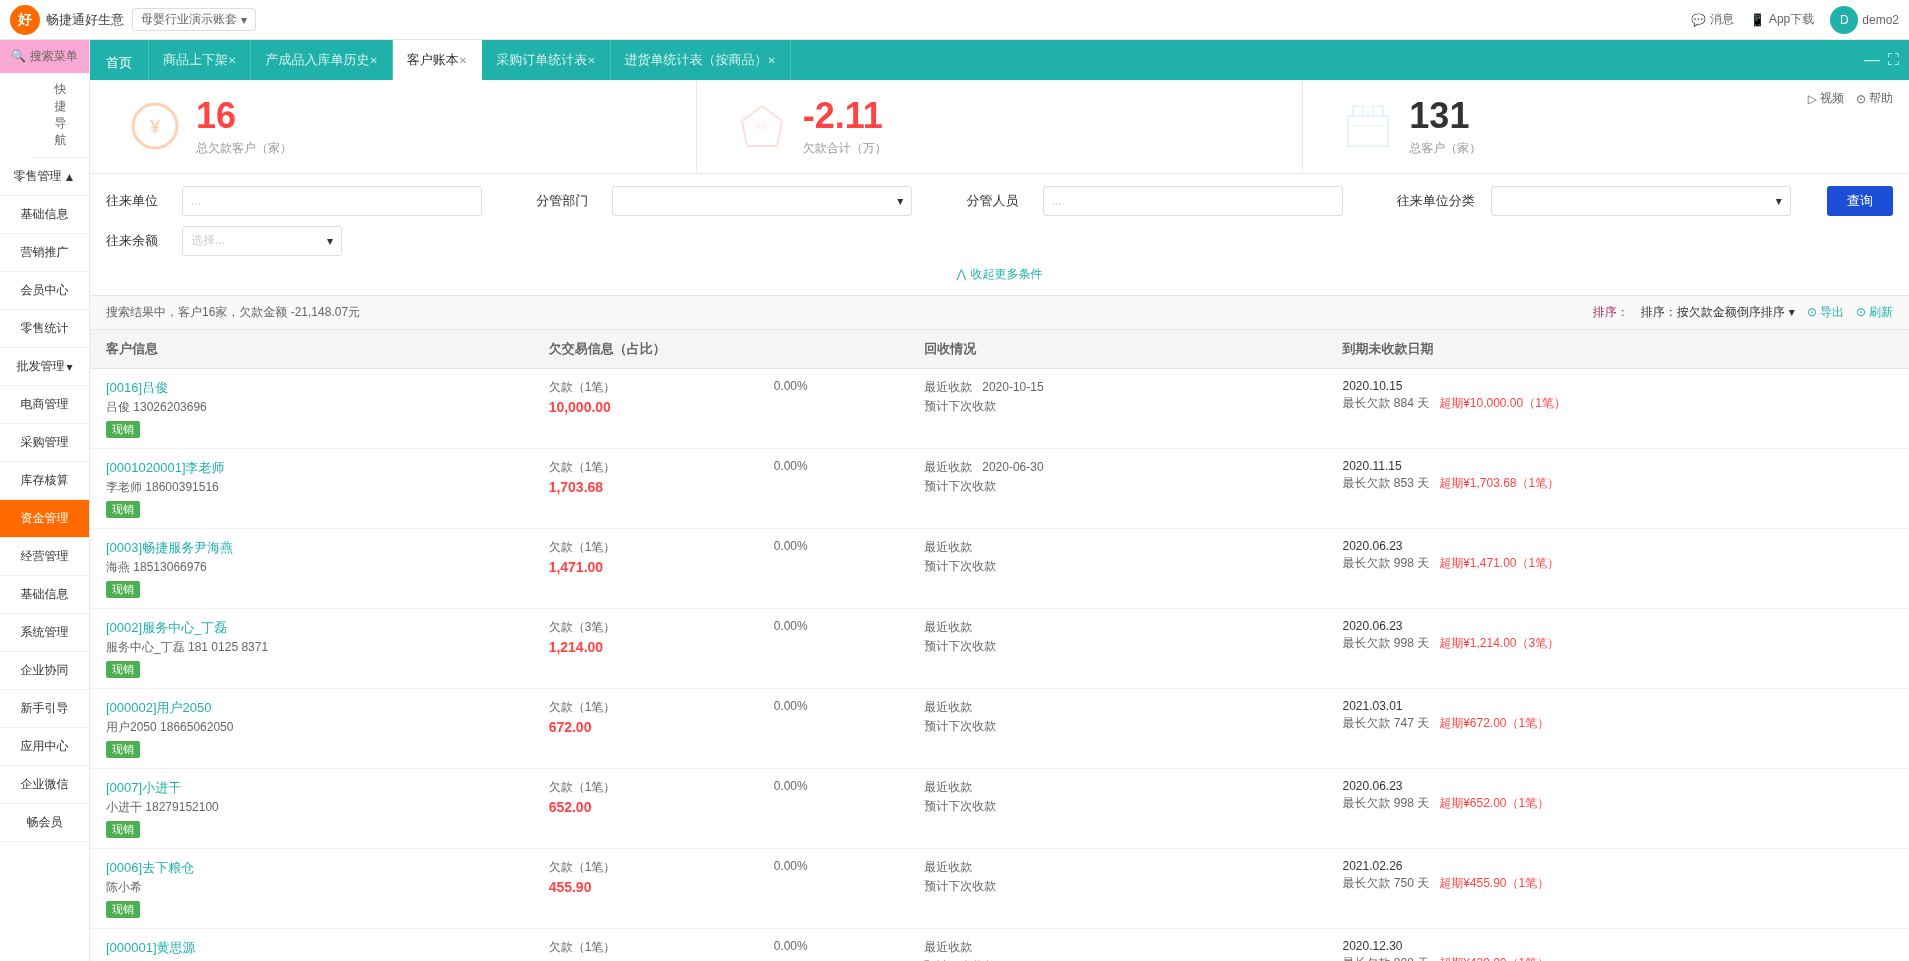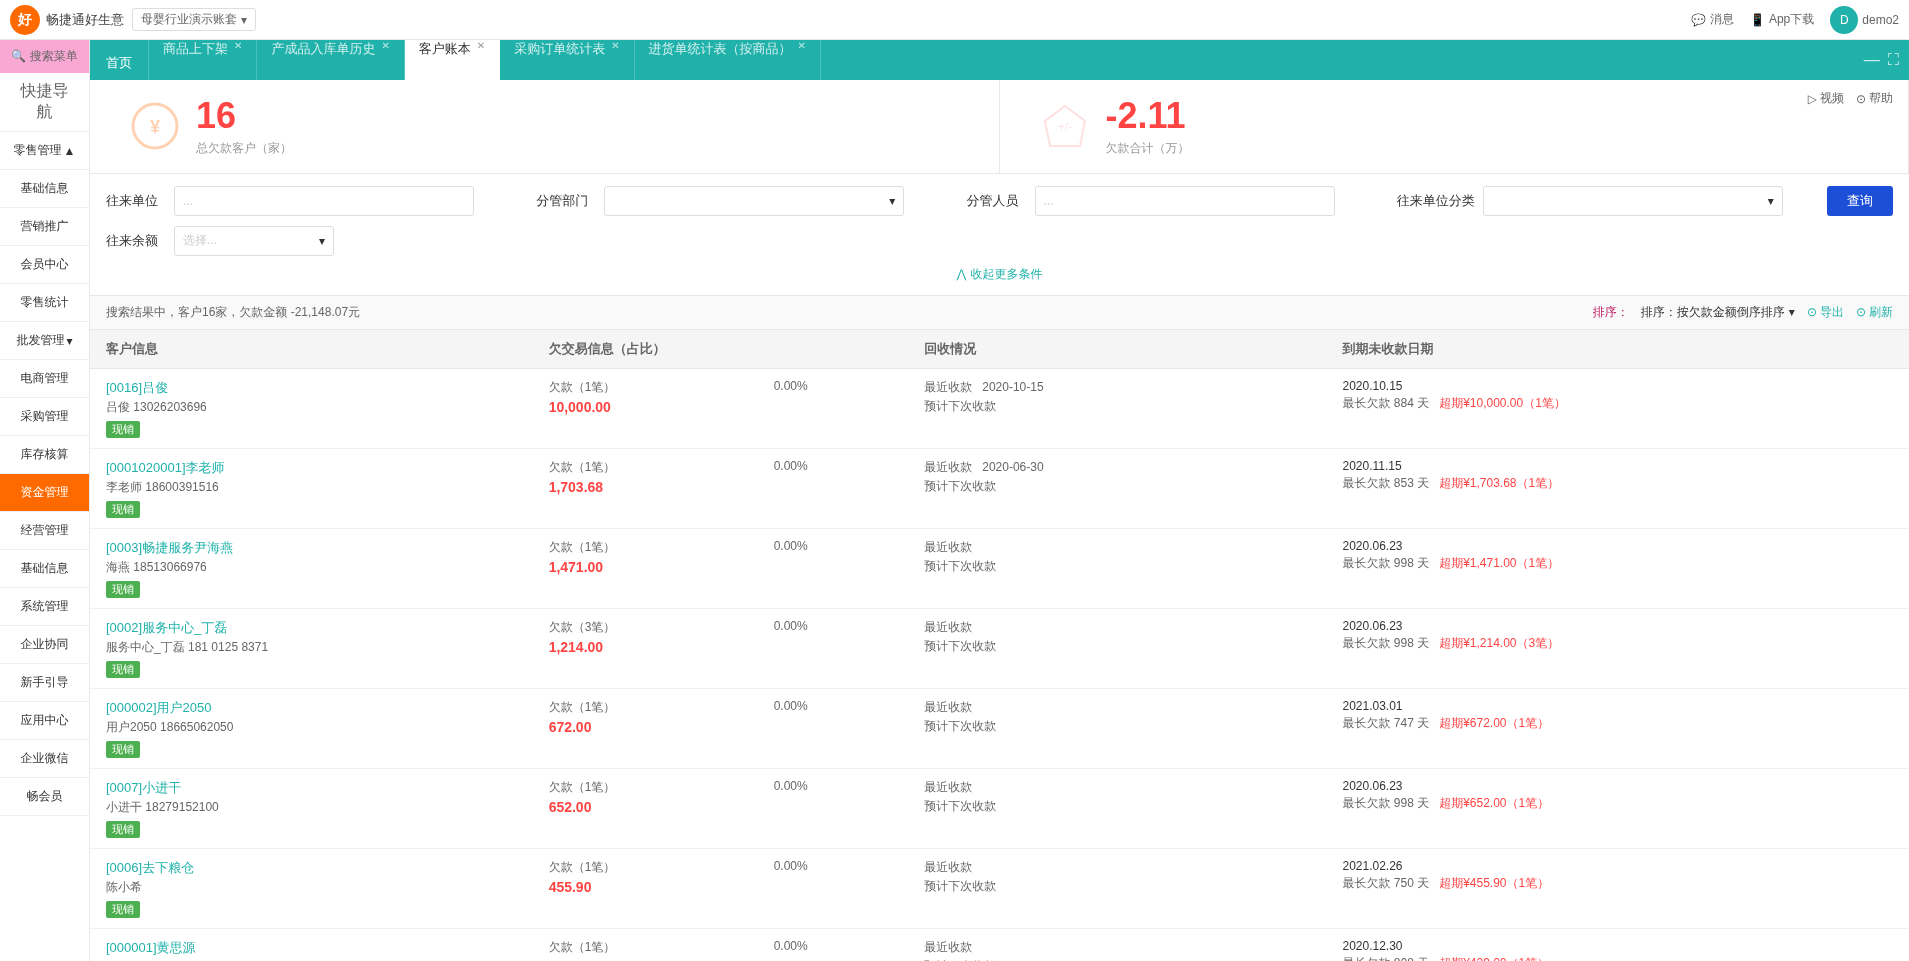--- a/index.html
+++ b/index.html
@@ -19,28 +19,28 @@
 
     
     .main-layout { display: flex; flex: 1; overflow: hidden; }
 
     
     .sidebar { width: 90px; background: #fff; border-right: 1px solid #e8e8e8; display: flex; flex-direction: column; overflow-y: auto; }
     .sidebar-search { padding: 8px 6px; background: #f9a8d4; text-align: center; font-size: 12px; color: #666; cursor: pointer; }
     .sidebar-item { padding: 10px 4px; text-align: center; font-size: 12px; color: #333; cursor: pointer; border-bottom: 1px solid #f0f0f0; }
     .sidebar-item.active { background: #ff6a00; color: #fff; }
     .sidebar-item.has-sub { display: flex; align-items: center; justify-content: center; gap: 2px; }
-    .quick-nav { padding: 8px 20px; text-align: center; font-size: 16px; color: #666; border-bottom: 1px solid #f0f0f0; }
+    .quick-nav { padding: 8px 20px; text-align: center; font-size: 12px; color: #666; border-bottom: 1px solid #f0f0f0; margin-left: 32px; }
 
     
     .content-area { flex: 1; display: flex; flex-direction: column; overflow: hidden; }
 
     
     .tab-bar { display: flex; align-items: center; background: #20b2aa; height: 40px; padding: 0; overflow: hidden; }
-    .tab { display: flex; align-items: flex-start; gap: 6px; padding: 0 14px; height: 100%; color: rgba(255,255,255,0.8); font-size: 13px; cursor: pointer; border-right: 1px solid rgba(255,255,255,0.2); white-space: nowrap; }
+    .tab { display: flex; align-items: center; gap: 0; padding: 0 14px; height: 100%; color: rgba(255,255,255,0.8); font-size: 13px; cursor: pointer; border-right: 1px solid rgba(255,255,255,0.2); white-space: nowrap; }
     .tab.active { background: #fff; color: #333; }
     .tab .close-btn { font-size: 10px; color: rgba(255,255,255,0.7); cursor: pointer; }
     .tab.active .close-btn { color: #999; }
     .tab-home { padding: 8px 16px; color: #fff; font-size: 13px; cursor: pointer; height: 100%; display: flex; align-items: flex-end; border-right: 1px solid rgba(255,255,255,0.2); }
     .tab-actions { margin-left: auto; display: flex; align-items: center; gap: 8px; padding: 0 10px; }
     .tab-action-btn { color: rgba(255,255,255,0.8); cursor: pointer; font-size: 16px; }
 
     
     .stats-bar { display: flex; background: #fff; border-bottom: 1px solid #e8e8e8; padding: 0; min-height: 80px; position: relative; }
     .stat-item { display: flex; align-items: center; gap: 16px; padding: 16px 40px; flex: 1; border-right: 1px solid #e8e8e8; }
@@ -51,21 +51,21 @@
     .stat-number.red { color: #ff4444; }
     .stat-number.dark { color: #333; font-weight: 900; }
     .stat-label { font-size: 12px; color: #999; margin-top: 4px; }
     .stats-top-right { position: absolute; right: 16px; top: 10px; display: flex; gap: 12px; align-items: center; }
     .stats-link { font-size: 12px; color: #666; cursor: pointer; display: flex; align-items: center; gap: 3px; }
 
     
     .filter-area { background: #fff; padding: 12px 16px; border-bottom: 1px solid #e8e8e8; }
     .filter-row { display: flex; align-items: center; gap: 16px; margin-bottom: 10px; }
     .filter-row:last-child { margin-bottom: 0; }
-    .filter-group { display: flex; align-items: center; gap: 8px; flex: 1; }
+    .filter-group { display: flex; align-items: center; gap: 16px; flex: 1; }
     .filter-label { font-size: 13px; color: #333; white-space: nowrap; min-width: 60px; }
     .filter-input { flex: 1; height: 30px; border: 1px solid #ddd; border-radius: 3px; padding: 0 8px; font-size: 12px; display: flex; align-items: center; justify-content: space-between; color: #999; cursor: pointer; max-width: 300px; }
     .filter-select { flex: 1; height: 30px; border: 1px solid #ddd; border-radius: 3px; padding: 0 8px; font-size: 12px; display: flex; align-items: center; justify-content: space-between; cursor: pointer; max-width: 300px; }
     .filter-select-text { color: #ccc; }
     .search-btn { background: #1d4ed8; color: #fff; border: none; padding: 6px 20px; border-radius: 3px; cursor: pointer; font-size: 13px; }
     .collapse-btn { color: #20b2aa; font-size: 12px; cursor: pointer; display: flex; align-items: center; gap: 4px; justify-content: center; margin-top: 8px; }
 
     
     .results-info { background: #f9f9f9; padding: 8px 16px; border-bottom: 1px solid #e8e8e8; display: flex; align-items: center; justify-content: space-between; }
     .results-text { font-size: 12px; color: #666; }
@@ -216,20 +216,34 @@
             <svg viewBox="0 0 50 50" fill="none" xmlns="http://www.w3.org/2000/svg">
               <polygon points="25,5 45,20 40,45 10,45 5,20" stroke="#ff9999" stroke-width="2" fill="none"></polygon>
               <text x="25" y="30" text-anchor="middle" font-size="12" fill="#ff9999">+/-</text>
             </svg>
           </div>
           <div class="stat-content">
             <div class="stat-number red">-2.11</div>
             <div class="stat-label">欠款合计（万）</div>
           </div>
         </div>
+        <div class="stat-item" style="border-right: none;">
+          <div class="stat-icon">
+            <svg viewBox="0 0 50 50" fill="none" xmlns="http://www.w3.org/2000/svg">
+              <rect x="5" y="15" width="40" height="30" stroke="#aaddff" stroke-width="2" fill="none"></rect>
+              <rect x="10" y="5" width="10" height="10" stroke="#aaddff" stroke-width="2" fill="none"></rect>
+              <rect x="30" y="5" width="10" height="10" stroke="#aaddff" stroke-width="2" fill="none"></rect>
+              <line x1="5" y1="25" x2="45" y2="25" stroke="#aaddff" stroke-width="1"></line>
+            </svg>
+          </div>
+          <div class="stat-content">
+            <div class="stat-number dark">131</div>
+            <div class="stat-label">总客户（家）</div>
+          </div>
+        </div>
         <div class="stats-top-right">
           <div class="stats-link">
             <span>▷</span>
             <span>视频</span>
           </div>
           <div class="stats-link">
             <span>⊙</span>
             <span>帮助</span>
           </div>
         </div>

